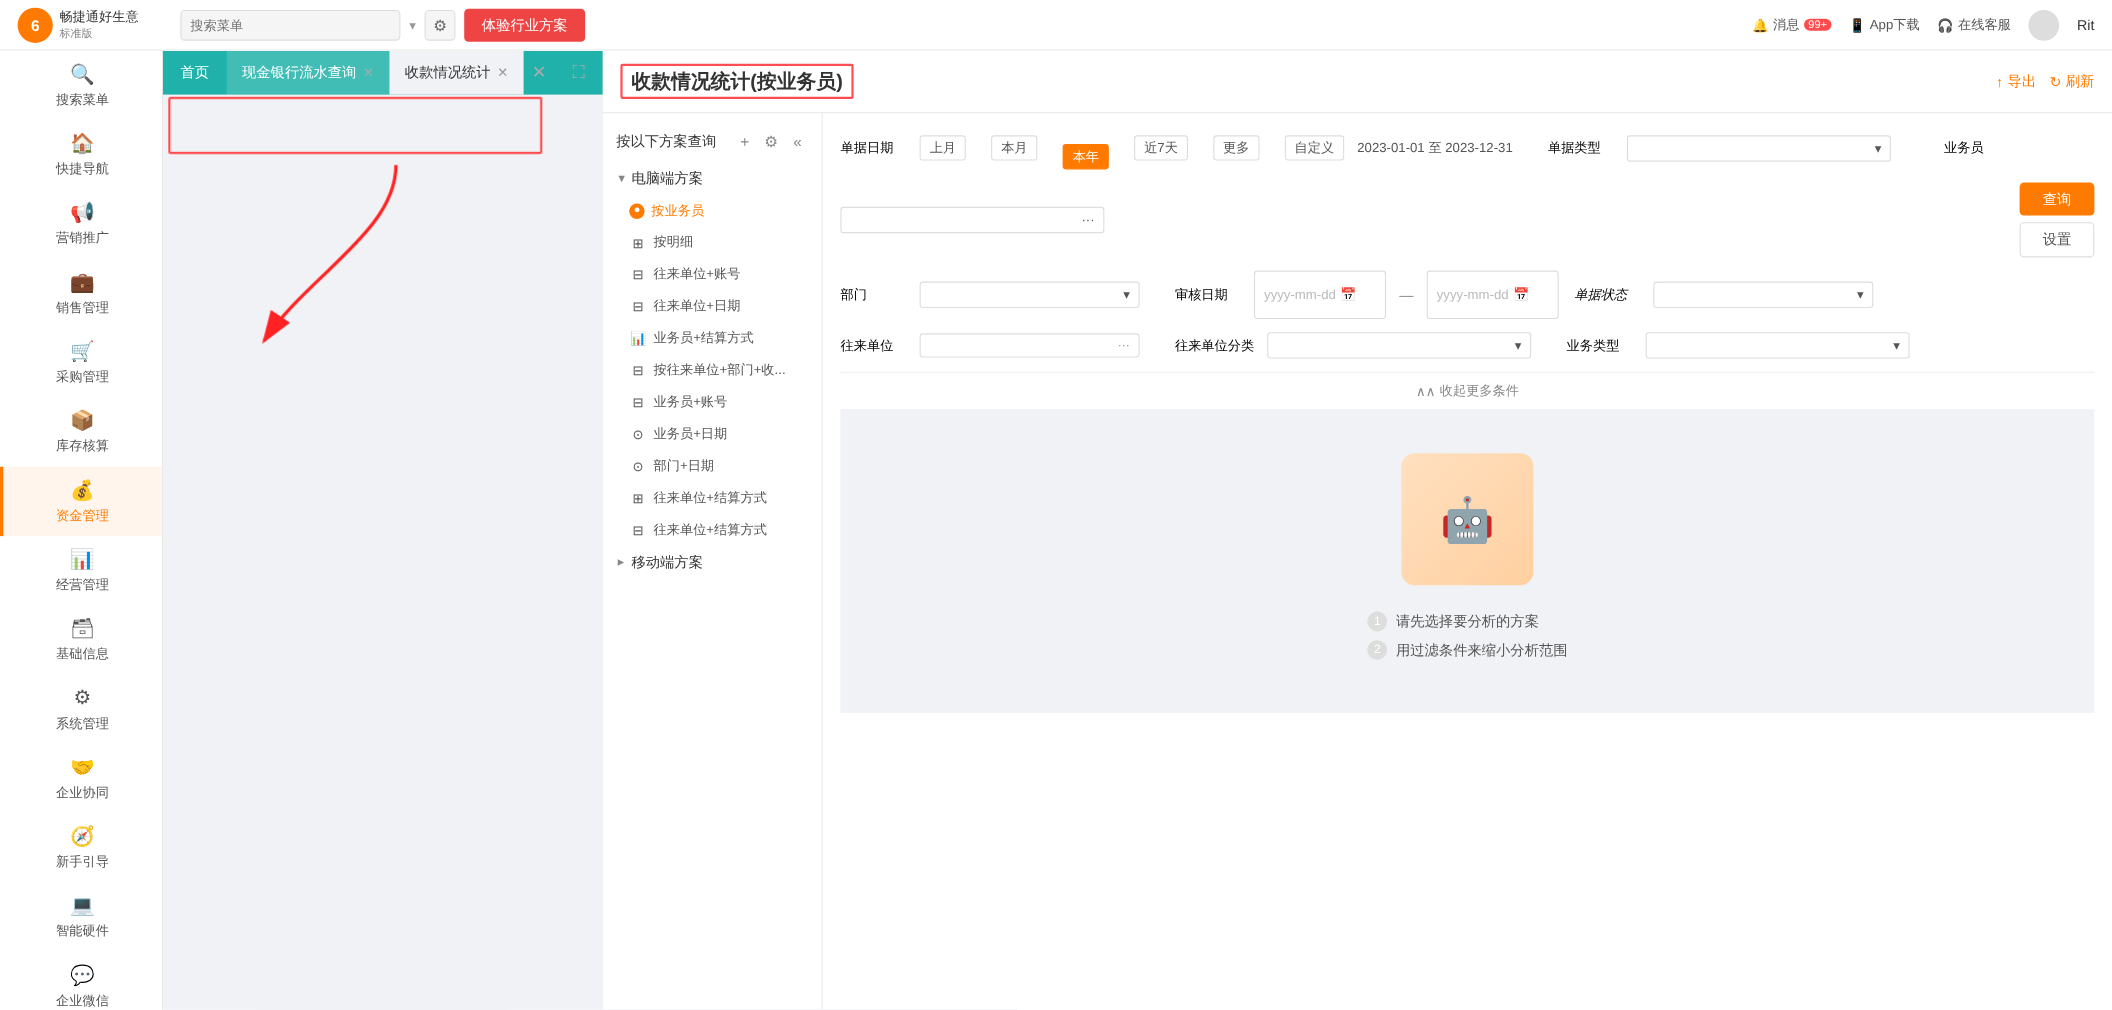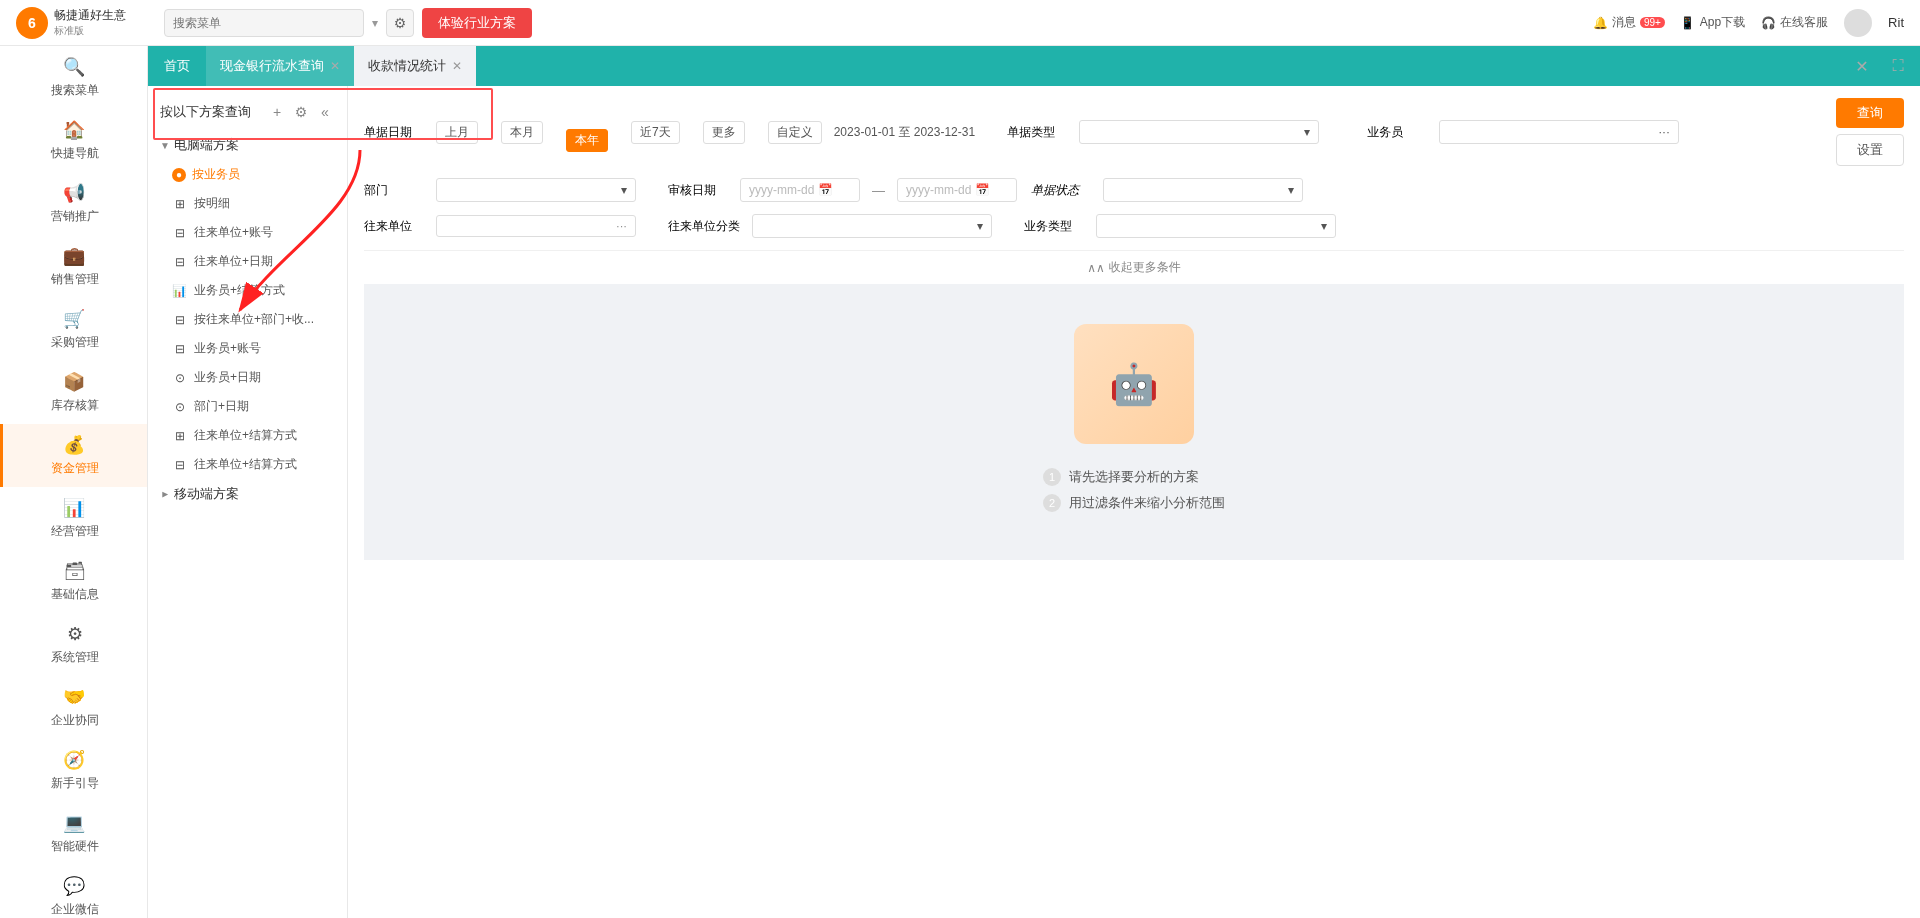--- a/index.html
+++ b/index.html
@@ -127,21 +127,21 @@
       color: #ff7a00;
     }
     .sidebar-icon {
       font-size: 18px;
     }
 
     
     .content-area {
       flex: 1;
       display: flex;
-      flex-direction: column;
+      flex-direction: row;
       overflow: hidden;
     }
 
     
     .tab-bar {
       display: flex;
       align-items: center;
       background: #20b2aa;
       height: 40px;
       padding: 0 0;
@@ -346,21 +346,21 @@
       color: #555;
     }
     .filter-select-wide {
       min-width: 240px;
     }
     .filter-date-input {
       display: flex;
       align-items: flex-end;
       border: 1px solid #ddd;
       border-radius: 3px;
-      padding: 4px 8px;
+      padding: 14px 8px;
       min-width: 120px;
       font-size: 12px;
       color: #bbb;
       gap: 4px;
     }
     .filter-dash { color: #888; }
     .filter-more-btn {
       color: #888; font-size: 11px; cursor: pointer;
     }
     .query-btn {
@@ -583,20 +583,33 @@
         <span class="tab-close" style="color:#999;">✕</span>
       </div>
       <div class="tab-right-actions">
         <div class="tab-action-btn" style="color:#aaa;">✕</div>
         <div class="tab-action-btn" style="color:#aaa;">⛶</div>
       </div>
     </div>
 
     <div class="page-content">
 
+      <div class="page-header">
+        <div class="page-title">收款情况统计(按业务员)</div>
+        <div class="page-header-actions">
+          <div class="header-action-btn">
+            <span>↑</span>
+            <span>导出</span>
+          </div>
+          <div class="header-action-btn">
+            <span>↻</span>
+            <span>刷新</span>
+          </div>
+        </div>
+      </div>
 
       <div class="two-col-layout">
 
         <div class="scheme-panel">
           <div class="scheme-panel-header">
             <span>按以下方案查询</span>
             <div class="scheme-panel-actions">
               <div class="scheme-action-icon">+</div>
               <div class="scheme-action-icon">⚙</div>
               <div class="scheme-action-icon">«</div>

